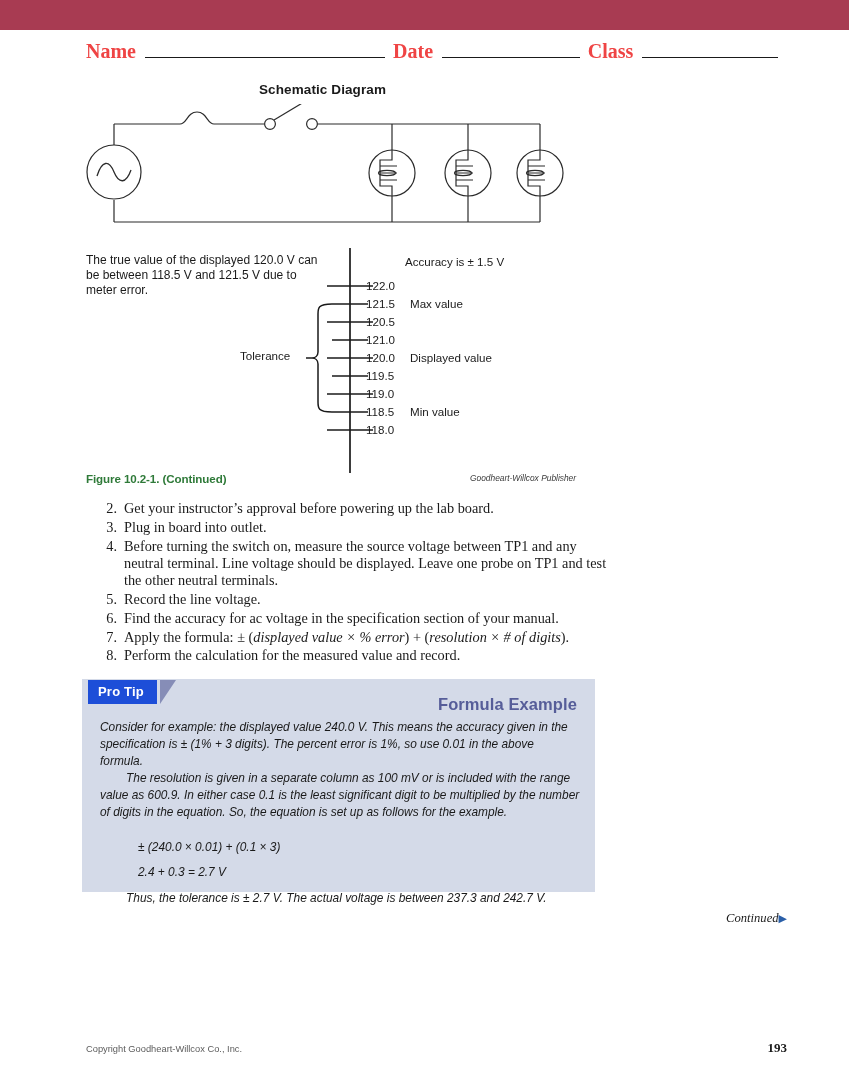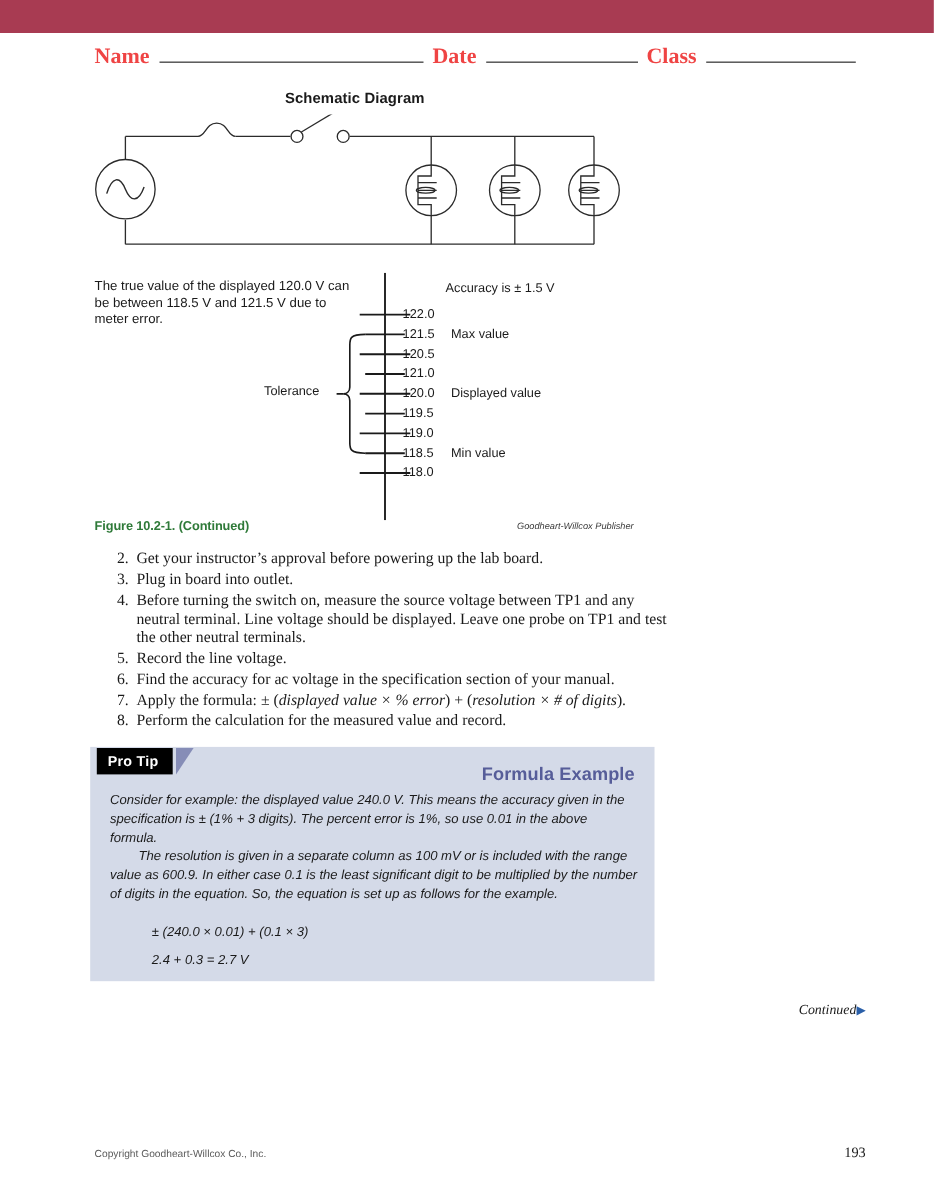--- a/index.html
+++ b/index.html
@@ -174,21 +174,21 @@
     top: 679px;
     width: 513px;
     height: 213px;
     background: #d4dae8;
   }
   .protip-tab {
     position: absolute;
     left: 6px;
     top: 1px;
     height: 24px;
-    background: #000000;
+    background: #1d4ed8;
     color: #ffffff;
     font-family: "Liberation Sans", sans-serif;
     font-weight: bold;
     font-size: 13px;
     line-height: 24px;
     padding: 0 13px 0 10px;
     letter-spacing: .2px;
   }
   .protip-tab-wedge {
     position: absolute;
@@ -247,21 +247,21 @@
     top: 1044px;
     font-family: "Liberation Sans", sans-serif;
     font-size: 9.3px;
     color: #5c5c5c;
   }
   .footer-page {
     position: absolute;
     right: 62px;
     top: 1040px;
     font-family: "Liberation Serif", serif;
-    font-weight: normal;
+    font-weight: bold;
     font-size: 13px;
     color: #1a1a1a;
   }
 </style>
 </head>
 <body>
 
 <div class="top-bar"></div>
 
 <div class="idline">
@@ -402,20 +402,21 @@
 
 <div class="protip">
   <div class="protip-tab-wedge"></div>
   <div class="protip-tab">Pro Tip</div>
   <div class="protip-title">Formula Example</div>
   <div class="protip-body">
     <p>Consider for example: the displayed value 240.0 V. This means the accuracy given in the specification is ± (1% + 3 digits). The percent error is 1%, so use 0.01 in the above formula.</p>
     <p class="indent">The resolution is given in a separate column as 100 mV or is included with the range value as 600.9. In either case 0.1 is the least significant digit to be multiplied by the number of digits in the equation. So, the equation is set up as follows for the example.</p>
     <p class="eq">± (240.0 × 0.01) + (0.1 × 3)</p>
     <p class="eq2">2.4 + 0.3 = 2.7 V</p>
+    <p class="closing">Thus, the tolerance is ± 2.7 V. The actual voltage is between 237.3 and 242.7 V.</p>
   </div>
 </div>
 
 <div class="continued">
   <span>Continued</span><span class="arrow">▶</span>
 </div>
 
 <div class="footer-copy">Copyright Goodheart-Willcox Co., Inc.</div>
 <div class="footer-page">193</div>
 

